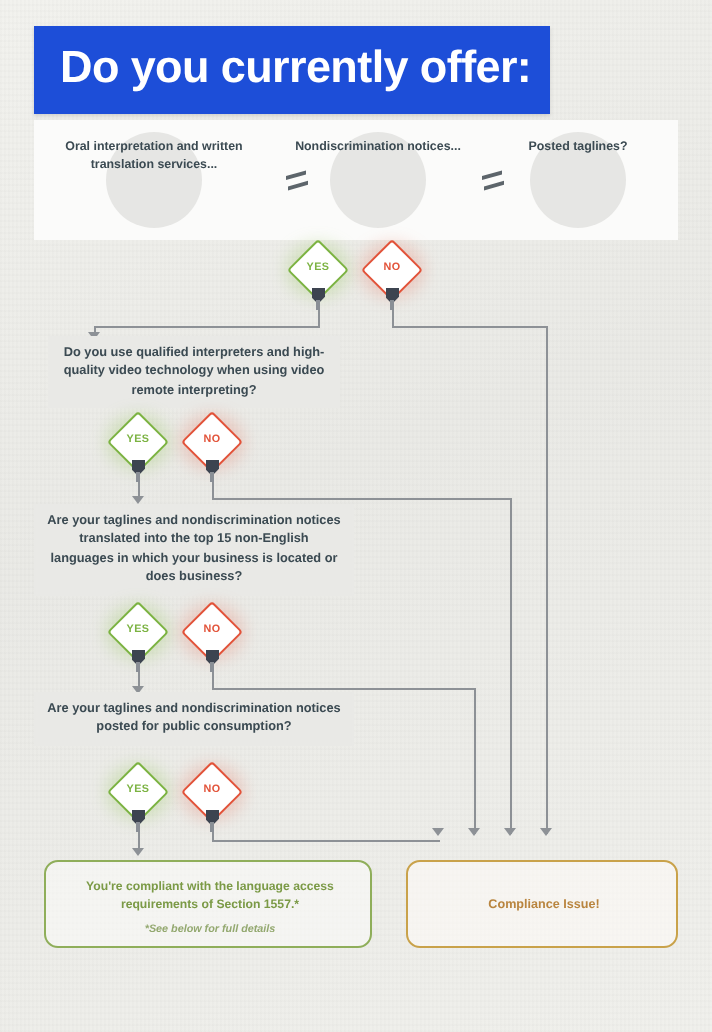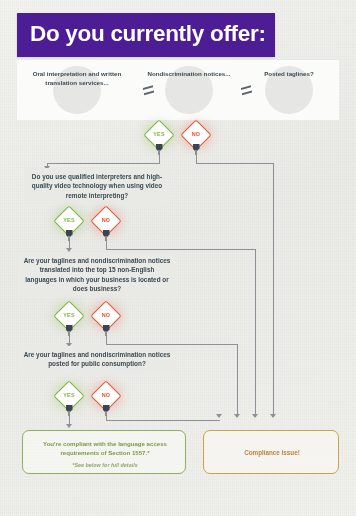--- a/index.html
+++ b/index.html
@@ -16,21 +16,21 @@
       repeating-linear-gradient(90deg, rgba(0,0,0,0.012) 0 1px, rgba(255,255,255,0.018) 1px 2px),
       repeating-linear-gradient(0deg, rgba(0,0,0,0.010) 0 1px, rgba(255,255,255,0.014) 1px 3px),
       linear-gradient(160deg,#f2f2ee 0%,#eaeae6 45%,#f0f0ec 100%);
     pointer-events:none;
   }
   #stage{position:absolute;inset:0;}
 
   
   #header-bar{
     position:absolute;left:17px;top:13px;width:258px;height:44px;
-    background:#4c1d95;
+    background:#1d4ed8;
     box-shadow:0 1px 2px rgba(0,0,0,0.13);
   }
   #header-title{
     position:absolute;left:13px;top:8px;
     color:#ffffff;font-size:22.5px;font-weight:bold;
     letter-spacing:-0.3px;white-space:nowrap;
   }
 
   
   #intro-panel{

